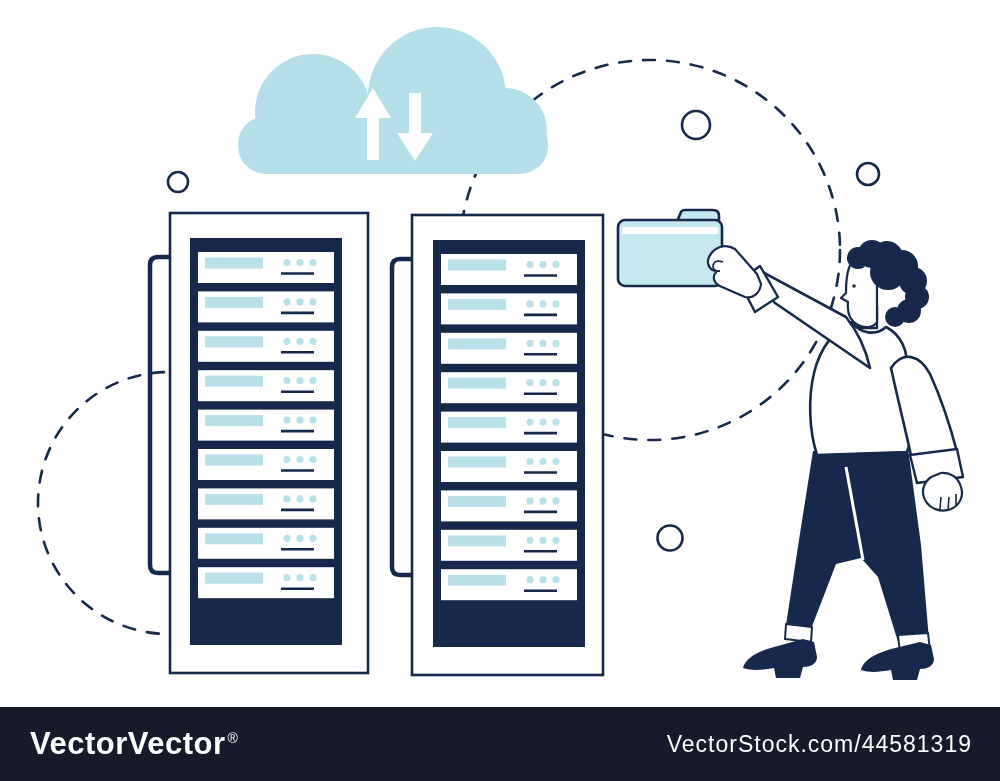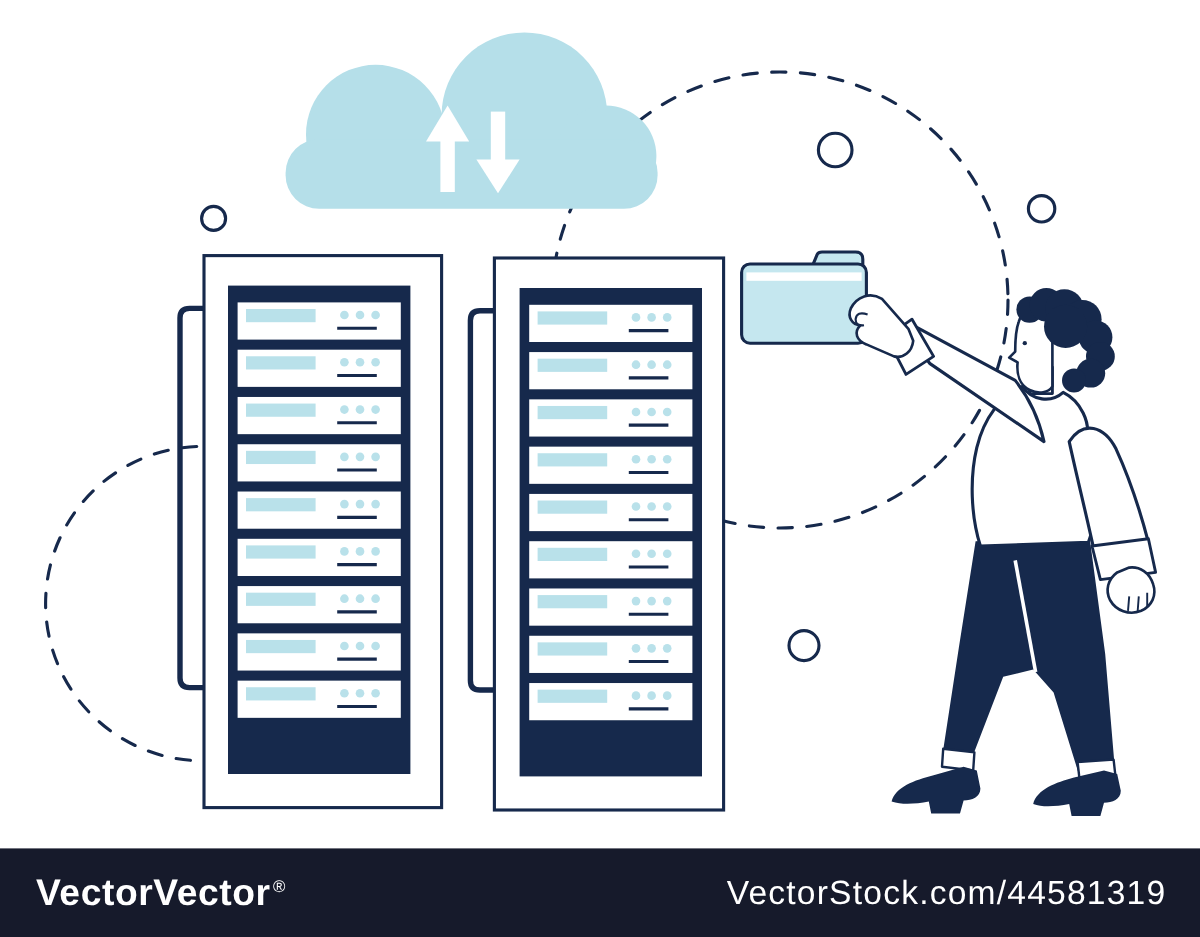--- a/index.html
+++ b/index.html
@@ -24,21 +24,21 @@
   #wm-bar{
     position:absolute;left:0;bottom:0;width:100%;height:74px;
     background:var(--barbg,#161a2b);
     display:flex;align-items:center;justify-content:space-between;
     box-sizing:border-box;padding:0 28px 0 30px;
   }
   #wm-logo{color:var(--bartext,#ffffff);font-size:31px;letter-spacing:.5px;white-space:nowrap;}
   #wm-logo .lt{font-weight:700;}
   #wm-logo .bd{font-weight:700;}
   #wm-logo .reg{font-size:14px;vertical-align:super;font-weight:400;margin-left:2px;}
-  #wm-url{color:var(--bartext,#ffffff);font-size:28px;font-weight:500;letter-spacing:1px;white-space:nowrap;}
+  #wm-url{color:var(--bartext,#ffffff);font-size:23px;font-weight:500;letter-spacing:1px;white-space:nowrap;}
 </style>
 </head>
 <body>
 
 <div id="stage" style="--navy: #16294c; --lblue: #b9e1ea; --cloud: #b5dfe9; --folder: #c5e7ef; --bg: #ffffff; --barbg: #161a2b; --bartext: #ffffff;">
 
 <svg id="art" width="1000" height="781" viewBox="0 0 1000 781">
 
   <circle cx="650" cy="250" r="190" class="dashed"></circle>
   <circle cx="169" cy="503" r="131" class="dashed"></circle>

